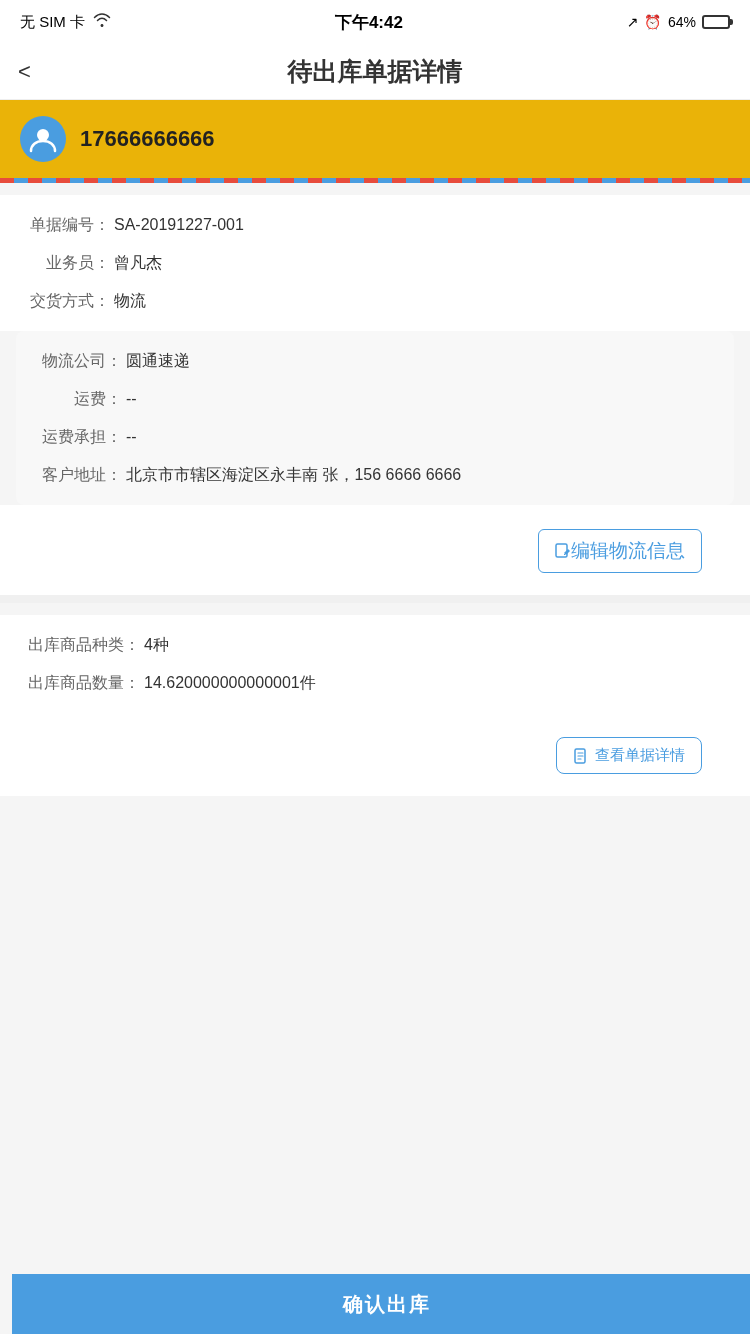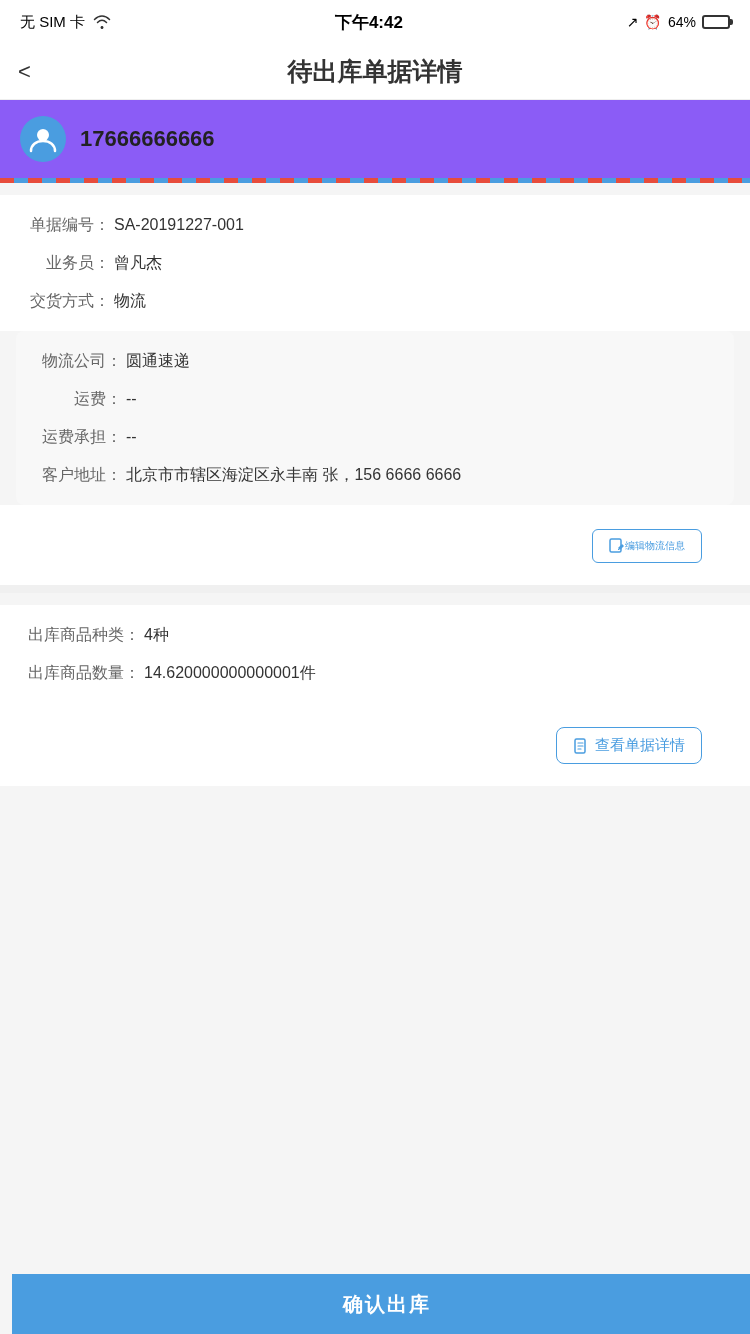--- a/index.html
+++ b/index.html
@@ -17,21 +17,21 @@
     .status-bar {
       height: 44px;
       background: #fff;
       display: flex;
       align-items: center;
       justify-content: space-between;
       padding: 0 20px;
       font-size: 15px;
       font-weight: 500;
     }
-    .status-left { display: flex; align-items: flex-end; gap: 8px; }
+    .status-left { display: flex; align-items: flex-start; gap: 8px; }
     .status-center { font-size: 17px; font-weight: 600; }
     .status-right { display: flex; align-items: center; gap: 6px; font-size: 14px; }
 
     
     .nav-bar {
       height: 56px;
       background: #fff;
       display: flex;
       align-items: center;
       justify-content: center;
@@ -46,21 +46,21 @@
       cursor: pointer;
     }
     .nav-title {
       font-size: 25px;
       font-weight: 600;
       color: #333;
     }
 
     
     .customer-header {
-      background: #8b5cf6;
+      background: #eab308;
       padding: 16px 20px;
       display: flex;
       align-items: center;
       gap: 14px;
     }
     .customer-avatar {
       width: 46px;
       height: 46px;
       border-radius: 50%;
       background: #4a9de0;
@@ -162,21 +162,21 @@
     .edit-btn {
       display: flex;
       align-items: center;
       gap: 0;
       margin: 14px 24px 6px auto;
       width: fit-content;
       border: 1px solid #4a9de0;
       border-radius: 6px;
       padding: 8px 16px;
       color: #4a9de0;
-      font-size: 10px;
+      font-size: 19px;
       cursor: pointer;
       background: #fff;
     }
 
     
     .view-btn {
       display: flex;
       align-items: center;
       gap: 6px;
       margin: 14px 24px 6px auto;

